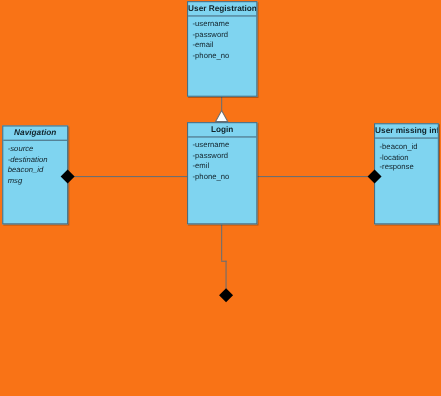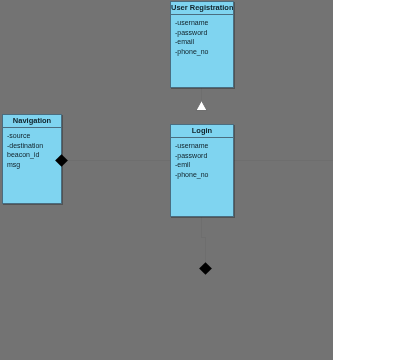--- a/index.html
+++ b/index.html
@@ -5,23 +5,23 @@
   html, body {
     margin: 0;
     padding: 0;
     background: #ffffff;
   }
   body {
     font-family: "Liberation Sans", sans-serif;
   }
   #canvas {
     position: relative;
-    width: 333px;
+    width: 401px;
     height: 360px;
-    background: #737373;
+    background: #f97316;
     overflow: hidden;
   }
 
   
   .uml-class {
     position: absolute;
     box-sizing: border-box;
     background: #7FD4F0;
     border: 1px solid #4a6d80;
     box-shadow: 1px 1px 0 rgba(0,0,0,0.28);
@@ -98,31 +98,31 @@
   <div class="uml-class" style="left:170px; top:1px; width:64px; height:87px;">
     <div class="uml-header">User Registration</div>
     <div class="uml-attrs">
       <div class="uml-attr">-username</div>
       <div class="uml-attr">-password</div>
       <div class="uml-attr">-email</div>
       <div class="uml-attr">-phone_no</div>
     </div>
   </div>
 
-  <div class="uml-class" style="left:2px; top:114px; width:60px; height:90px;">
+  <div class="uml-class" style="left:2px; top:114px; width:60px; height:90px;font-style:italic;">
     <div class="uml-header">Navigation</div>
     <div class="uml-attrs">
       <div class="uml-attr">-source</div>
       <div class="uml-attr">-destination</div>
       <div class="uml-attr">beacon_id</div>
       <div class="uml-attr">msg</div>
     </div>
   </div>
 
-  <div class="uml-class" style="left:170px; top:124px; width:64px; height:93px;">
+  <div class="uml-class" style="left:170px; top:111px; width:64px; height:93px;">
     <div class="uml-header">Login</div>
     <div class="uml-attrs">
       <div class="uml-attr">-username</div>
       <div class="uml-attr">-password</div>
       <div class="uml-attr">-emil</div>
       <div class="uml-attr">-phone_no</div>
     </div>
   </div>
 
   <div class="uml-class" style="left:340px; top:112px; width:59px; height:92px;">

